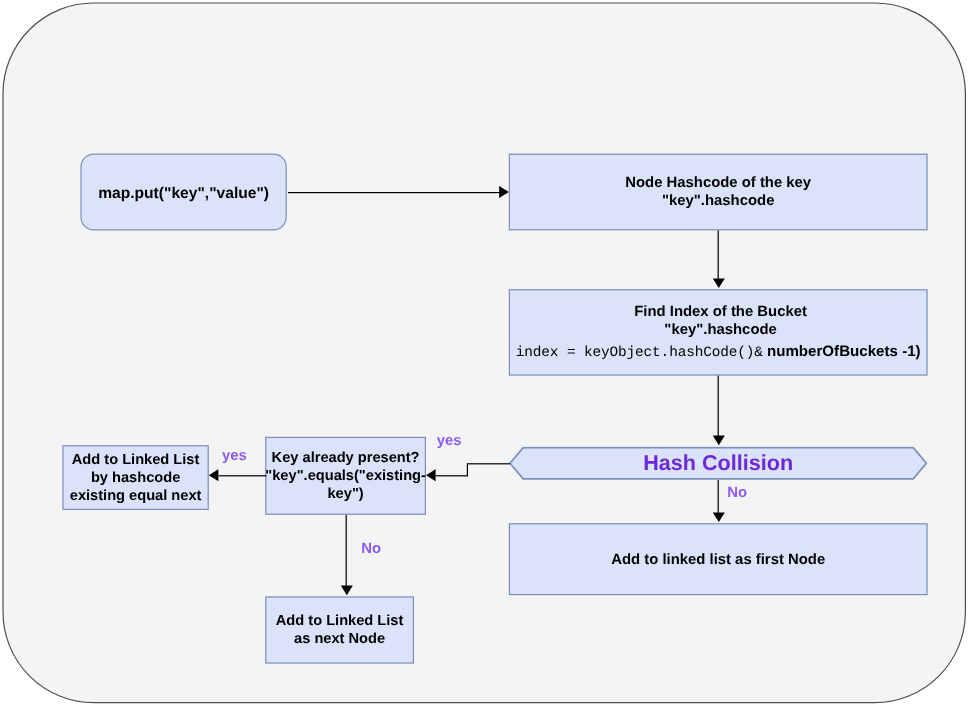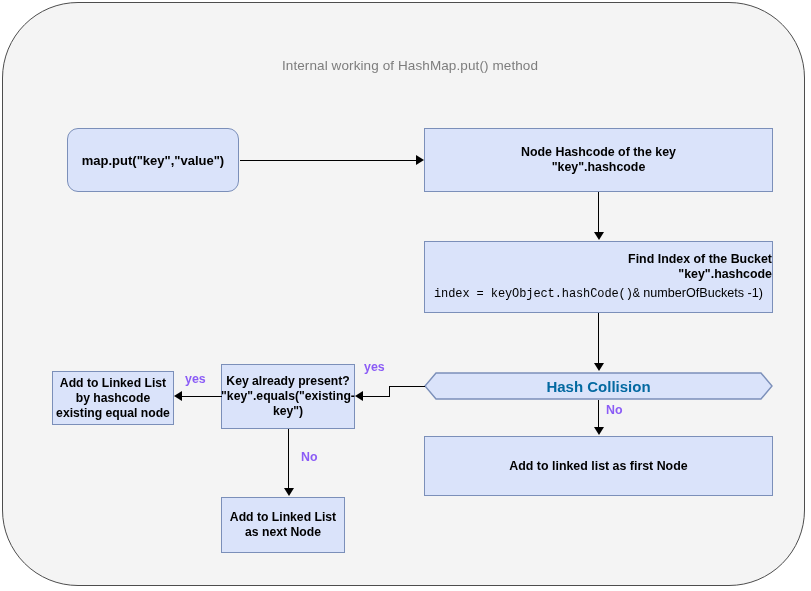--- a/index.html
+++ b/index.html
@@ -64,63 +64,63 @@
                      display: block; padding: 0; }
   #node-collision  { left: 424px; top: 372px; width: 349px; height: 28px;
                      background: transparent; border: none; }
   #node-firstnode  { left: 424px; top: 436px; width: 349px; height: 60px; }
   #node-keypresent { left: 221px; top: 364px; width: 134px; height: 65px; font-size: 12.2px; line-height: 15px; }
   #node-replacing  { left: 52px;  top: 371px; width: 122px; height: 54px; font-size: 12.2px; line-height: 15px; }
   #node-nextnode   { left: 221px; top: 497px; width: 124px; height: 56px; font-size: 12.2px; line-height: 15px; }
 
   
   .index-head {
-    text-align: right;
+    text-align: center;
     padding-top: 10px;
     font-weight: bold;
     font-size: 12.4px;
     line-height: 15px;
     padding-left: 4px;
   }
   .index-formula {
     margin-top: 4px;
     text-align: center;
     font-size: 12.2px;
     white-space: nowrap;
   }
   .index-formula .mono {
     font-family: "Liberation Mono", "DejaVu Sans Mono", monospace;
     font-weight: normal;
     font-size: 12px;
     letter-spacing: -0.1px;
   }
   .index-formula .sans {
     font-family: "Liberation Sans", sans-serif;
-    font-weight: normal;
+    font-weight: bold;
     font-size: 12.6px;
   }
 
   
   .hexagon {
     position: absolute;
     box-sizing: border-box;
   }
   .hexagon .hex-shape {
     position: absolute;
     inset: 0;
   }
   .hexagon .hex-label {
     position: absolute;
     inset: 0;
     display: flex;
     align-items: center;
     justify-content: center;
     font-weight: bold;
-    font-size: 15px;
-    color: #0369a1;
+    font-size: 18px;
+    color: #6d28d9;
     font-family: "Liberation Sans", sans-serif;
   }
 
   
   .line {
     position: absolute;
     background: #000000;
   }
   .hline { height: 1.4px; }
   .vline { width: 1.4px; }
@@ -152,21 +152,20 @@
     white-space: nowrap;
   }
 </style>
 </head>
 <body>
 
 <div id="canvas">
 
   <div id="outer-frame"></div>
 
-  <div id="diagram-title">Internal working of HashMap.put() method</div>
 
   <div class="node rounded" id="node-start">
     <span>map.put("key","value")</span>
   </div>
 
   <div class="node" id="node-hashcode">
     <div>
       <div>Node Hashcode of the key</div>
       <div>"key".hashcode</div>
     </div>
@@ -198,21 +197,21 @@
   </div>
 
   <div class="node" id="node-firstnode">
     <span>Add to linked list as first Node</span>
   </div>
 
   <div class="node" id="node-replacing">
     <div>
       <div>Add to Linked List</div>
       <div>by hashcode</div>
-      <div>existing equal node</div>
+      <div>existing equal next</div>
     </div>
   </div>
 
   <div class="node" id="node-nextnode">
     <div>
       <div>Add to Linked List</div>
       <div>as next Node</div>
     </div>
   </div>
 

